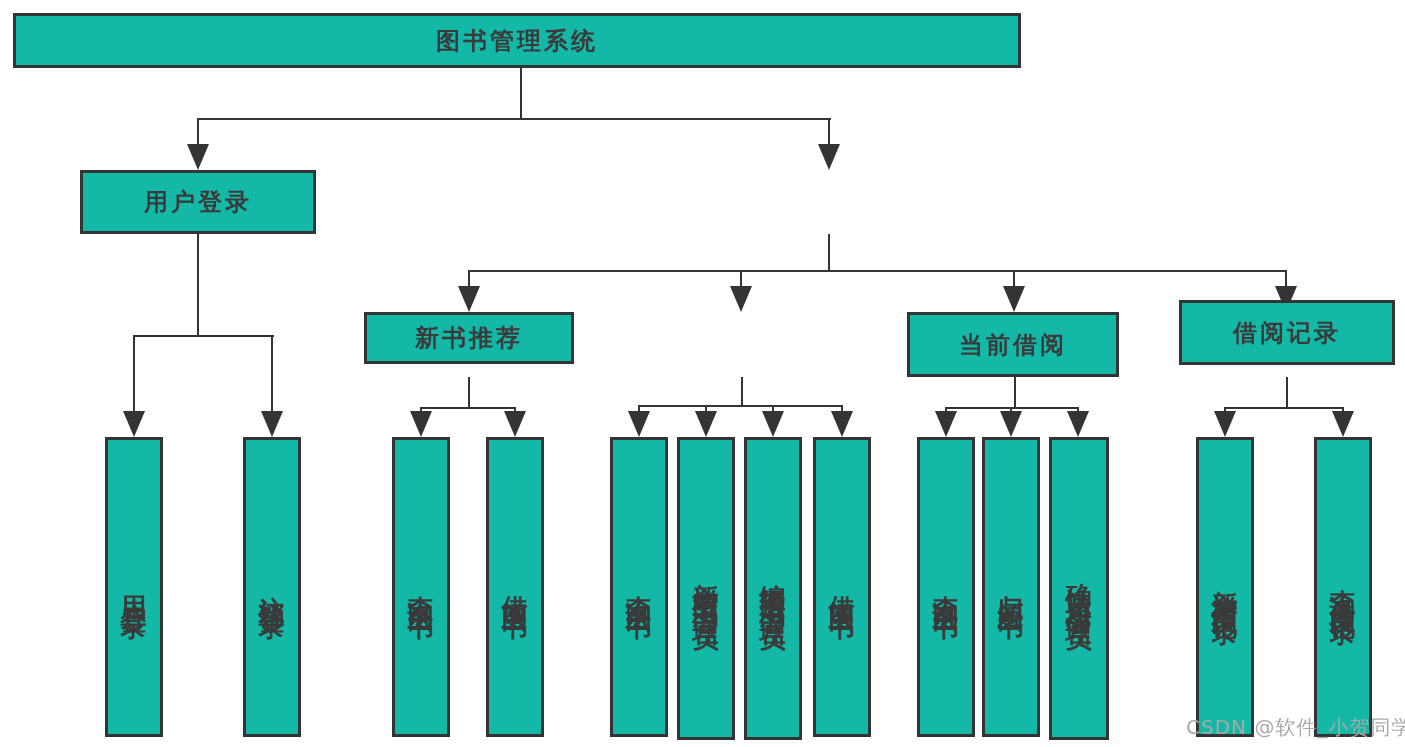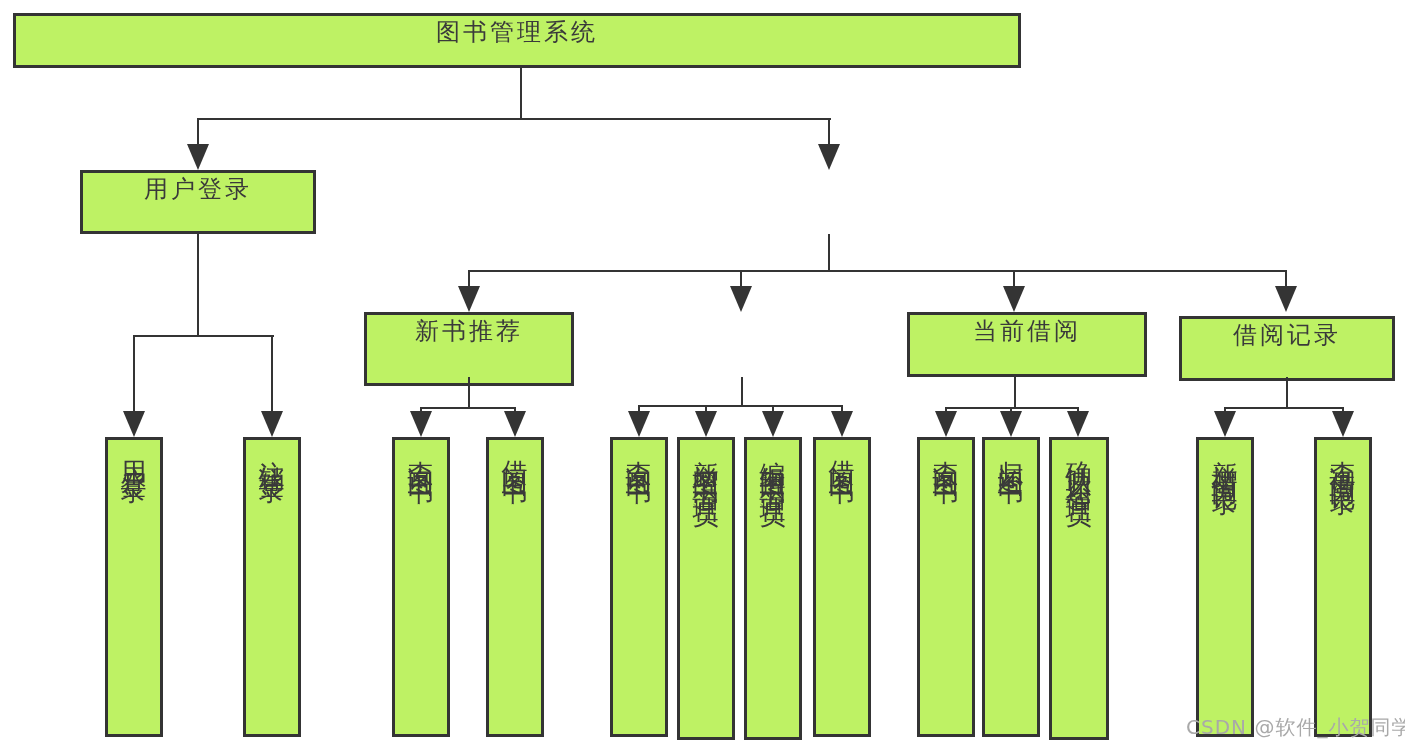--- a/index.html
+++ b/index.html
@@ -15,24 +15,26 @@
     position:relative;
     width:1405px;
     height:747px;
     background:var(--bg);
     overflow:hidden;
   }
   
   .node{
     position:absolute;
     border:3px solid var(--line);
-    background:#bef264;
+    background:#14b8a6;
     display:flex;
+    align-items:center;
     justify-content:center;
     color:var(--text);
+    font-weight:bold;
   }
   .node-h{
     font-size:24px;
     letter-spacing:3px;
     white-space:nowrap;
   }
   .node-v{
     font-size:26px;
   }
   .node-v .vtext{
@@ -97,27 +99,27 @@
   <div class="arrow" style="left:123px;top:335px;height:102px;"></div>
   <div class="arrow" style="left:261px;top:335px;height:102px;"></div>
 
   <div class="vline" style="left:828px;top:234px;height:38px;"></div>
   <div class="hline" style="left:469px;top:270px;width:818px;"></div>
   <div class="arrow" style="left:458px;top:270px;height:42px;"></div>
   <div class="arrow" style="left:730px;top:270px;height:42px;"></div>
   <div class="arrow" style="left:1003px;top:270px;height:42px;"></div>
   <div class="arrow" style="left:1275px;top:270px;height:42px;"></div>
 
-  <div class="node node-h" style="left:364px;top:312px;width:210px;height:74px;">
+  <div class="node node-h" style="left:364px;top:312px;width:210px;height:52px;">
     <span>新书推荐</span>
   </div>
-  <div class="node node-h" style="left:907px;top:312px;width:240px;height:65px;">
+  <div class="node node-h" style="left:907px;top:312px;width:212px;height:65px;">
     <span>当前借阅</span>
   </div>
-  <div class="node node-h" style="left:1179px;top:316px;width:216px;height:65px;">
+  <div class="node node-h" style="left:1179px;top:300px;width:216px;height:65px;">
     <span>借阅记录</span>
   </div>
 
   <div class="vline" style="left:468px;top:377px;height:31px;"></div>
   <div class="hline" style="left:420px;top:407px;width:95px;"></div>
   <div class="arrow" style="left:410px;top:407px;height:30px;"></div>
   <div class="arrow" style="left:504px;top:407px;height:30px;"></div>
 
   <div class="vline" style="left:741px;top:377px;height:29px;"></div>
   <div class="hline" style="left:638px;top:405px;width:205px;"></div>

